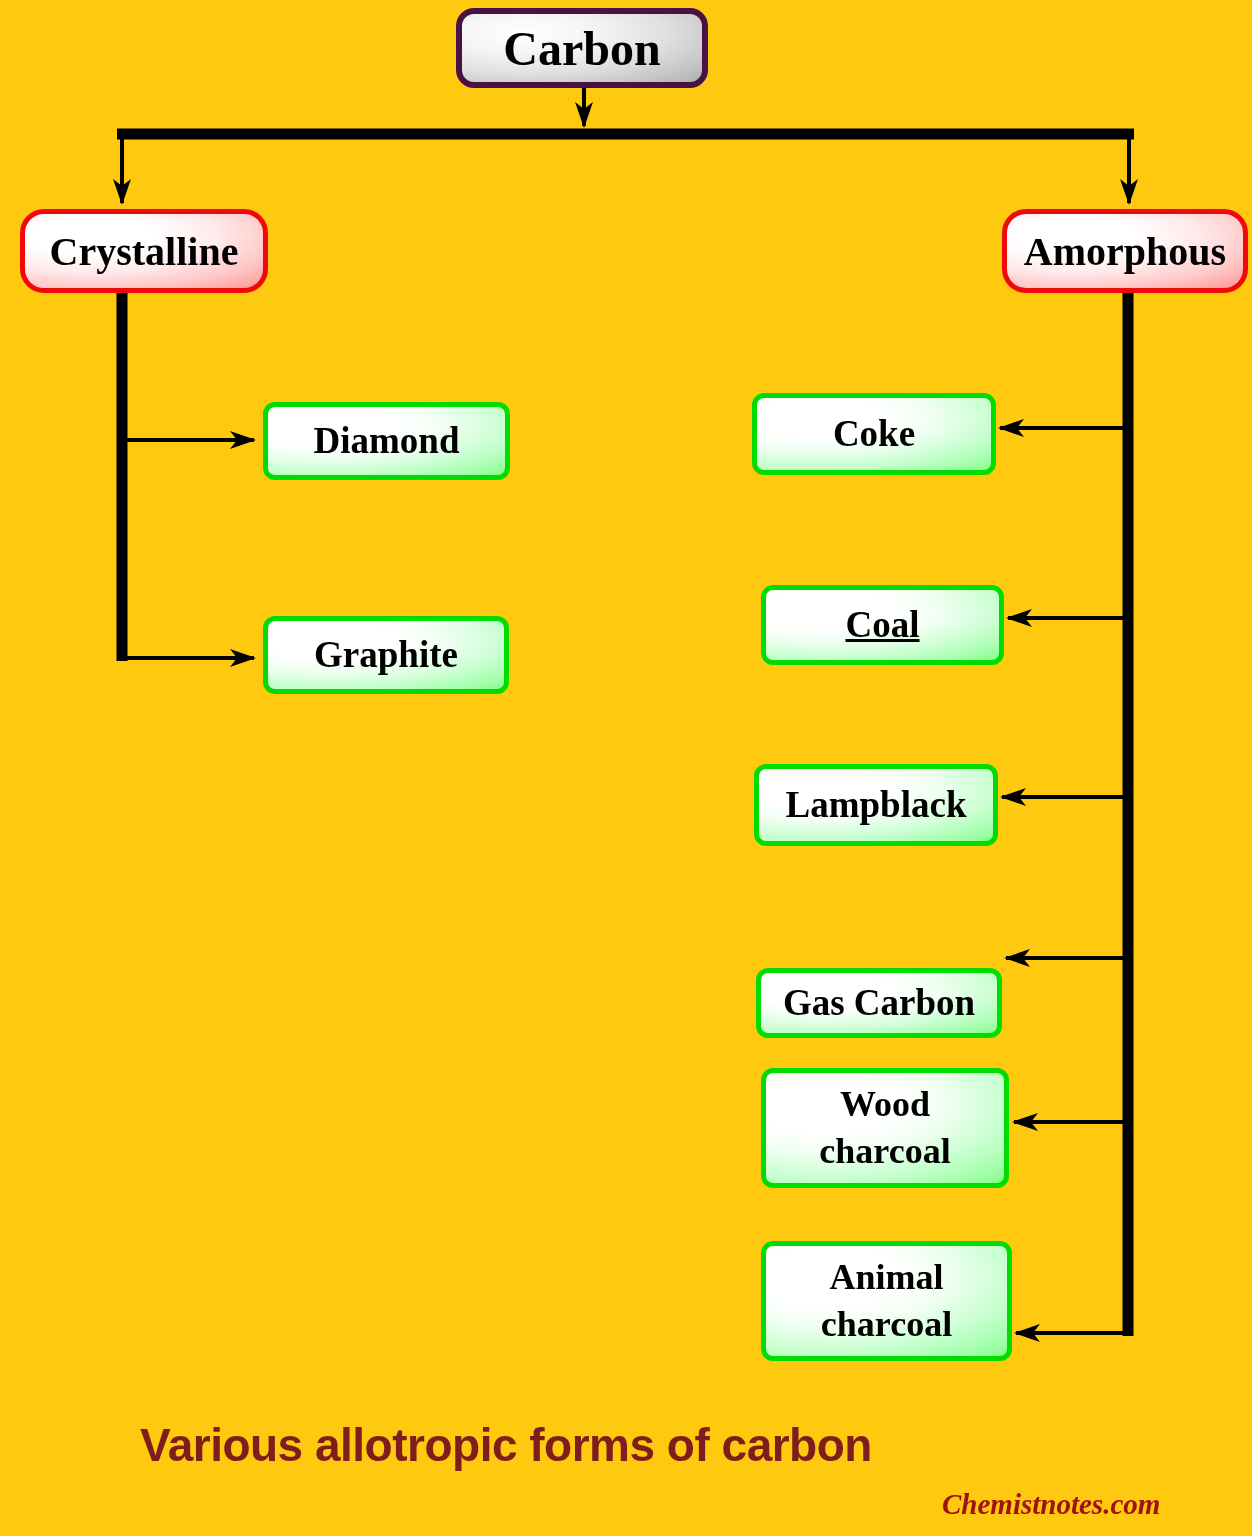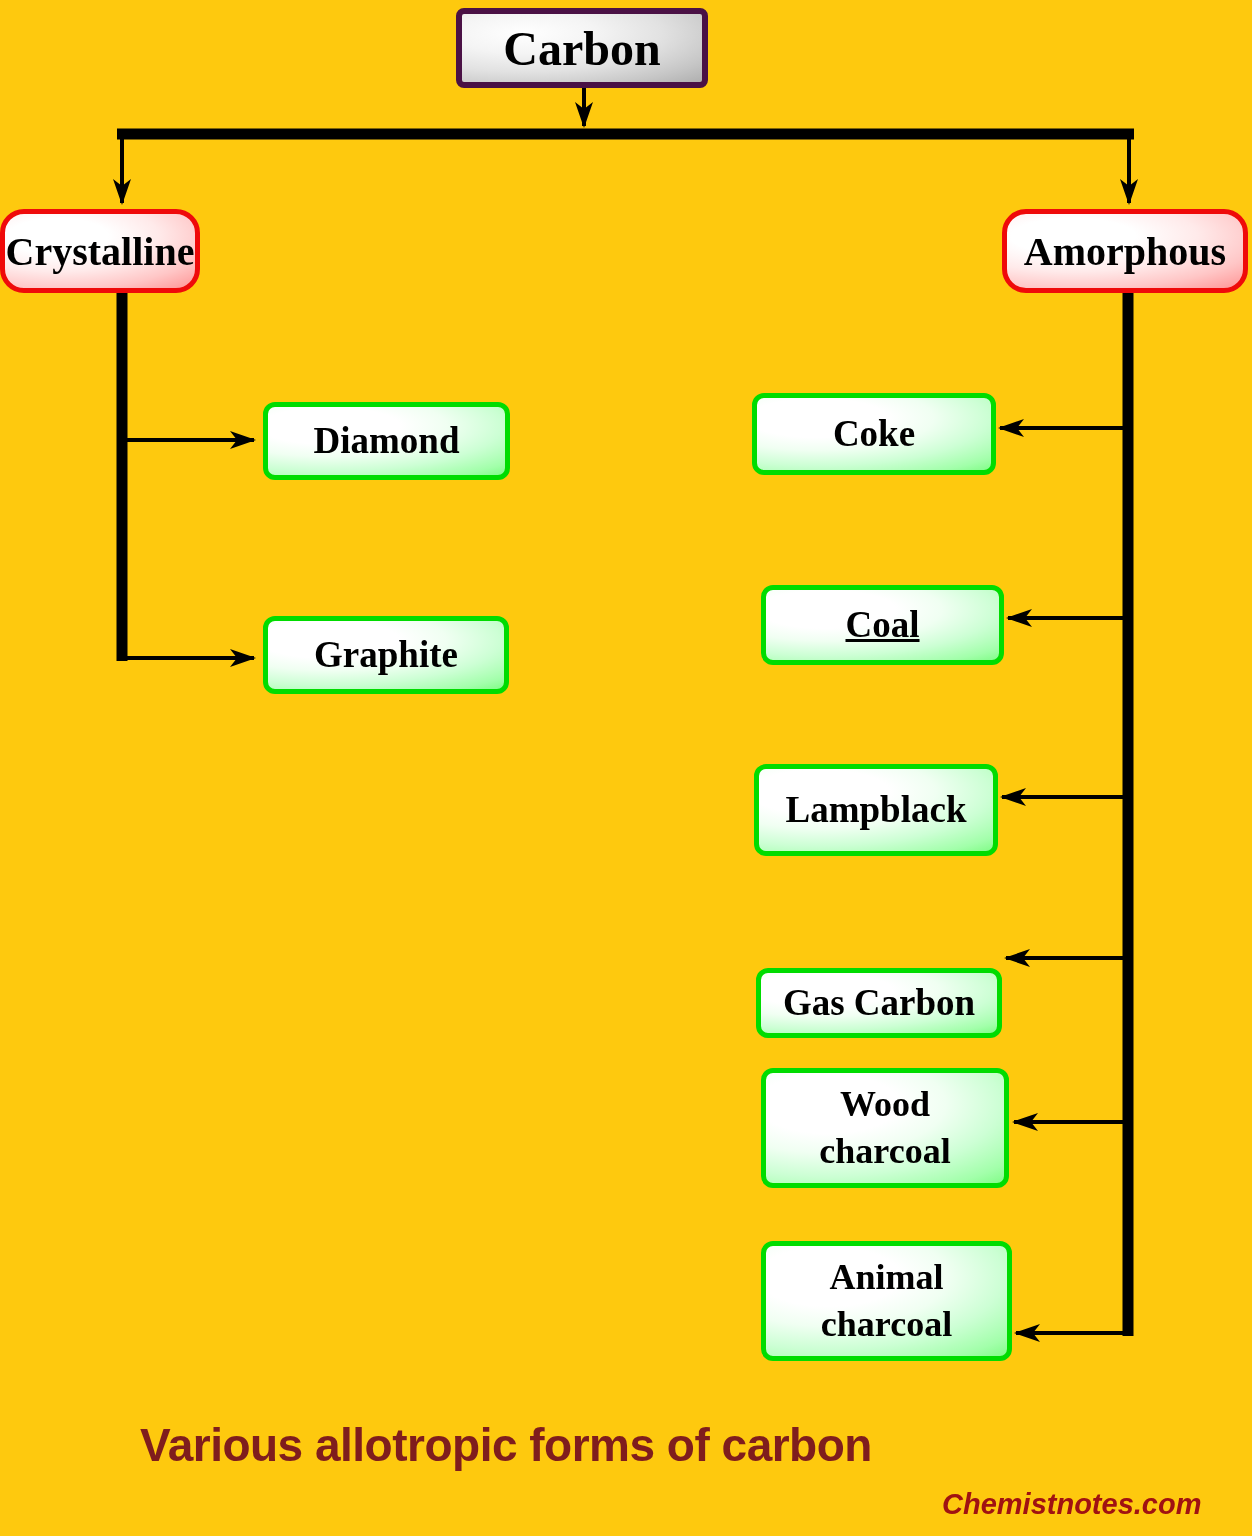--- a/index.html
+++ b/index.html
@@ -12,62 +12,62 @@
   }
   svg.connectors{position:absolute;left:0;top:0;z-index:1;}
   .node{
     position:absolute;z-index:2;
     display:flex;align-items:center;justify-content:center;
     text-align:center;font-weight:bold;color:#000;
     box-sizing:border-box;
   }
   .node-root{
     left:456px;top:8px;width:252px;height:80px;
-    border:6px solid #4A1145;border-radius:8px;
+    border:6px solid #4A1145;border-radius:18px;
     background:radial-gradient(ellipse 150% 150% at 26% 28%,
       #ffffff 0%, #f4f4f4 20%, #e2e2e2 38%, #c6c6c6 56%,
       #a6a6a6 74%, #8a8a8a 90%, #7b7b7b 100%);
     font-size:48px;
   }
   .node-cat{
     border:5px solid #EF0A0A;border-radius:24px;
     background:radial-gradient(ellipse 165% 150% at 28% 30%,
       #ffffff 0%, #ffffff 16%, #ffeaea 32%, #ffc6c6 48%,
       #ff9a9a 62%, #ff6c6c 76%, #fb3c3c 90%, #f42020 100%);
     font-size:40px;
   }
-  .node-cat.crystalline{left:0;top:209px;width:200px;height:84px;text-align:right;}
+  .node-cat.crystalline{left:20px;top:209px;width:248px;height:84px;text-align:right;}
   .node-cat.amorphous{left:1002px;top:209px;width:246px;height:84px;}
   .node-leaf{
     border:5px solid #00DC00;border-radius:12px;
     background:radial-gradient(ellipse 165% 150% at 26% 28%,
       #ffffff 0%, #ffffff 18%, #f0fff2 30%, #ccffd4 44%,
       #a2ffaa 58%, #67fa6c 72%, #30ee34 86%, #13e414 100%);
     font-size:37px;line-height:1.3;
     padding:2px 10px;
   }
   .node-leaf.diamond{left:263px;top:402px;width:247px;height:78px;}
   .node-leaf.graphite{left:263px;top:616px;width:246px;height:78px;}
   .node-leaf.coke{left:752px;top:393px;width:244px;height:82px;}
   .node-leaf.coal{left:761px;top:585px;width:243px;height:80px;text-decoration:underline;}
-  .node-leaf.lampblack{left:754px;top:764px;width:244px;height:92px;}
+  .node-leaf.lampblack{left:754px;top:764px;width:244px;height:82px;}
   .node-leaf.gas-carbon{left:756px;top:924px;width:246px;height:70px;margin-top:44px;}
   .node-leaf.wood-charcoal{left:761px;top:1068px;width:248px;height:120px;font-size:36px;}
   .node-leaf.animal-charcoal{left:761px;top:1241px;width:251px;height:120px;font-size:36px;}
   .caption{
     position:absolute;z-index:2;
     left:140px;top:1418px;width:980px;
     font-family:"Liberation Sans","DejaVu Sans",sans-serif;
     font-weight:bold;font-size:46px;color:#7f1d1d;
     letter-spacing:-0.5px;
   }
   .watermark{
     position:absolute;z-index:2;
     left:942px;top:1488px;
-    font-family:Liberation Sans, sans-serif;
+    font-family:Liberation Serif, serif;
     font-weight:bold;font-style:italic;font-size:29px;
     color:#A01212;
   }
 </style>
 </head>
 <body>
 
 <div class="stage">
 
   <svg class="connectors" width="1252" height="1536" viewBox="0 0 1252 1536">

